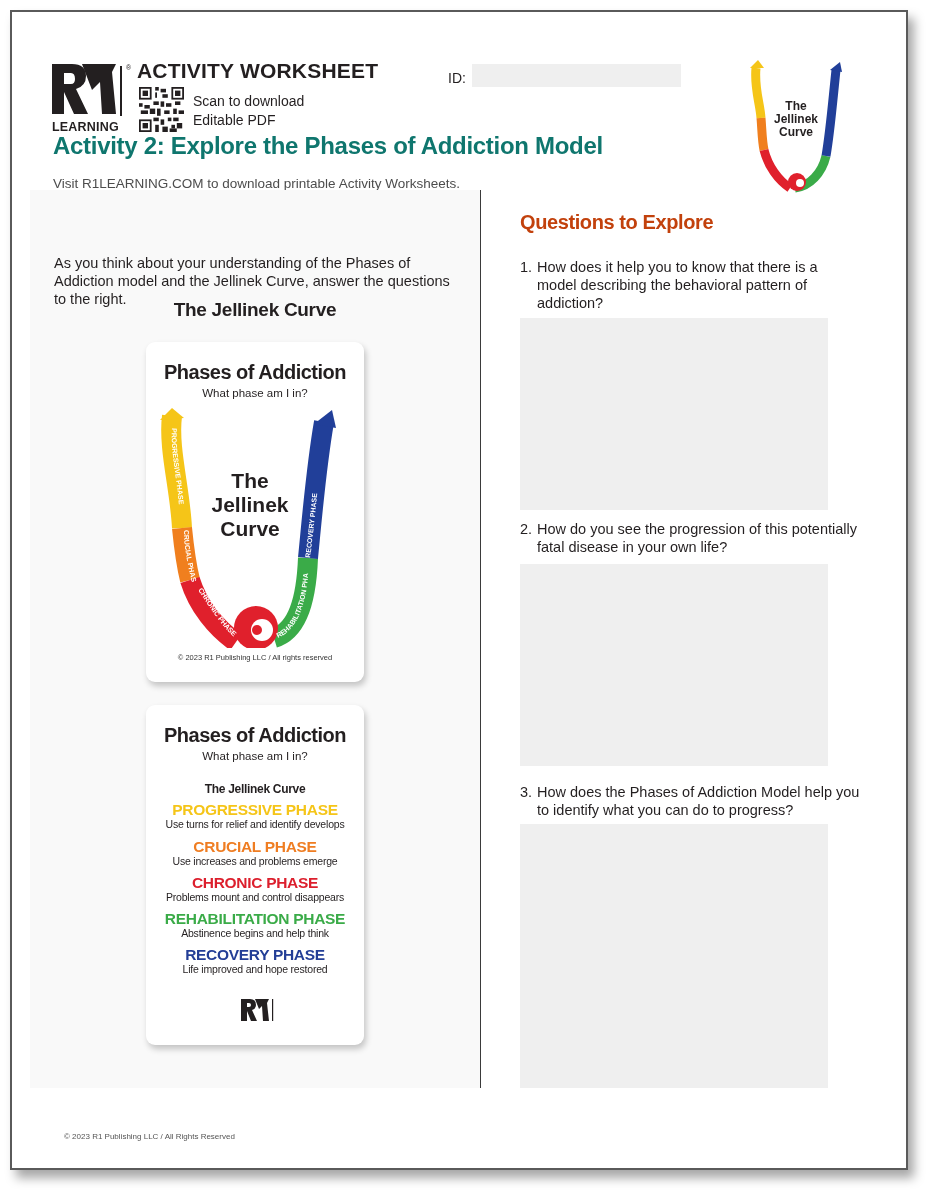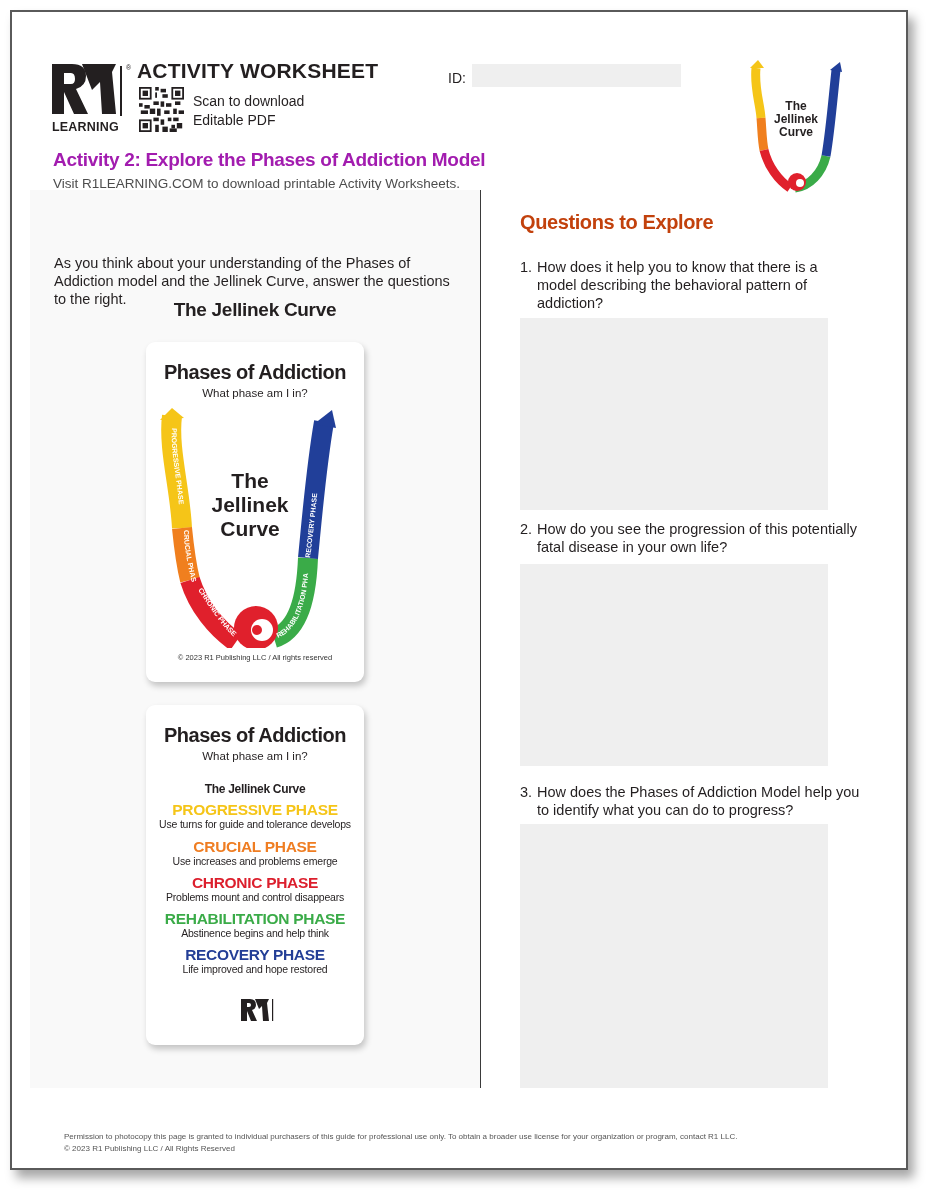--- a/index.html
+++ b/index.html
@@ -21,21 +21,21 @@
 
   .ws-title { position: absolute; left: 137px; top: 59px; font-size: 21px; font-weight: bold; letter-spacing: 0.2px; color: #231f20; }
   .qr { position: absolute; left: 139px; top: 87px; width: 45px; height: 45px; }
   .scan-text { position: absolute; left: 193px; top: 92px; font-size: 14px; line-height: 19px; color: #231f20; }
 
   .id-label { position: absolute; left: 448px; top: 70px; font-size: 14px; color: #231f20; }
   .id-field { position: absolute; left: 472px; top: 64px; width: 209px; height: 23px; background: #efefef; border: none; }
 
   .small-curve { position: absolute; left: 740px; top: 58px; width: 110px; height: 142px; }
 
-  .activity-title { position: absolute; left: 53px; top: 149px; font-size: 19px; font-weight: bold; color: #a21caf; font-family: "Liberation Sans", sans-serif; letter-spacing: -0.3px; }
+  .activity-title { position: absolute; left: 53px; top: 132px; font-size: 24px; font-weight: bold; color: #0f766e; font-family: "Liberation Sans", sans-serif; letter-spacing: -0.3px; }
   .activity-sub { position: absolute; left: 53px; top: 176px; font-size: 13.5px; color: #4d4d4d; }
 
   
   .left-panel { position: absolute; left: 30px; top: 190px; width: 450px; height: 898px; background: #f9f9f9; }
   .divider { position: absolute; left: 480px; top: 190px; width: 1px; height: 898px; background: #3a3a3a; }
   .intro { position: absolute; left: 54px; top: 211px; width: 400px; font-size: 14.5px; line-height: 18px; color: #231f20; margin-top: 43px; }
   .curve-heading { position: absolute; left: 0; width: 510px; top: 299px; text-align: center; font-size: 19px; font-weight: bold; color: #231f20; letter-spacing: -0.3px; }
 
   .card { position: absolute; left: 146px; width: 218px; background: #fff; border-radius: 9px; box-shadow: 2px 4px 6px rgba(0,0,0,0.22); }
   .card1 { top: 342px; height: 340px; }
@@ -193,21 +193,21 @@
   <div class="card-copy">© 2023 R1 Publishing LLC / All rights reserved</div>
 </div>
 
 <div class="card card2">
   <div class="card-title">Phases of Addiction</div>
   <div class="card-sub">What phase am I in?</div>
   <div class="card2-jc">The Jellinek Curve</div>
 
   <div class="phase" style="top:96px">
     <span class="phase-name" style="color:#f5c518">PROGRESSIVE PHASE</span>
-    <span class="phase-desc">Use turns for guide and tolerance develops</span>
+    <span class="phase-desc">Use turns for relief and identify develops</span>
   </div>
   <div class="phase" style="top:133px">
     <span class="phase-name" style="color:#ef7d22">CRUCIAL PHASE</span>
     <span class="phase-desc">Use increases and problems emerge</span>
   </div>
   <div class="phase" style="top:169px">
     <span class="phase-name" style="color:#dc1f2d">CHRONIC PHASE</span>
     <span class="phase-desc">Problems mount and control disappears</span>
   </div>
   <div class="phase" style="top:205px">
@@ -240,15 +240,14 @@
 </div>
 <textarea class="answer-box" style="top: 564px; height: 202px;"></textarea>
 
 <div class="question" style="top:783px">
   <span class="q-num">3.</span>
   <span class="q-text">How does the Phases of Addiction Model help you to identify what you can do to progress?</span>
 </div>
 <textarea class="answer-box" style="top: 824px; height: 264px;"></textarea>
 
 <div class="footer">
-  <div>Permission to photocopy this page is granted to individual purchasers of this guide for professional use only. To obtain a broader use license for your organization or program, contact R1 LLC.</div>
   <div>© 2023 R1 Publishing LLC / All Rights Reserved</div>
 </div>
 
 </body></html>

